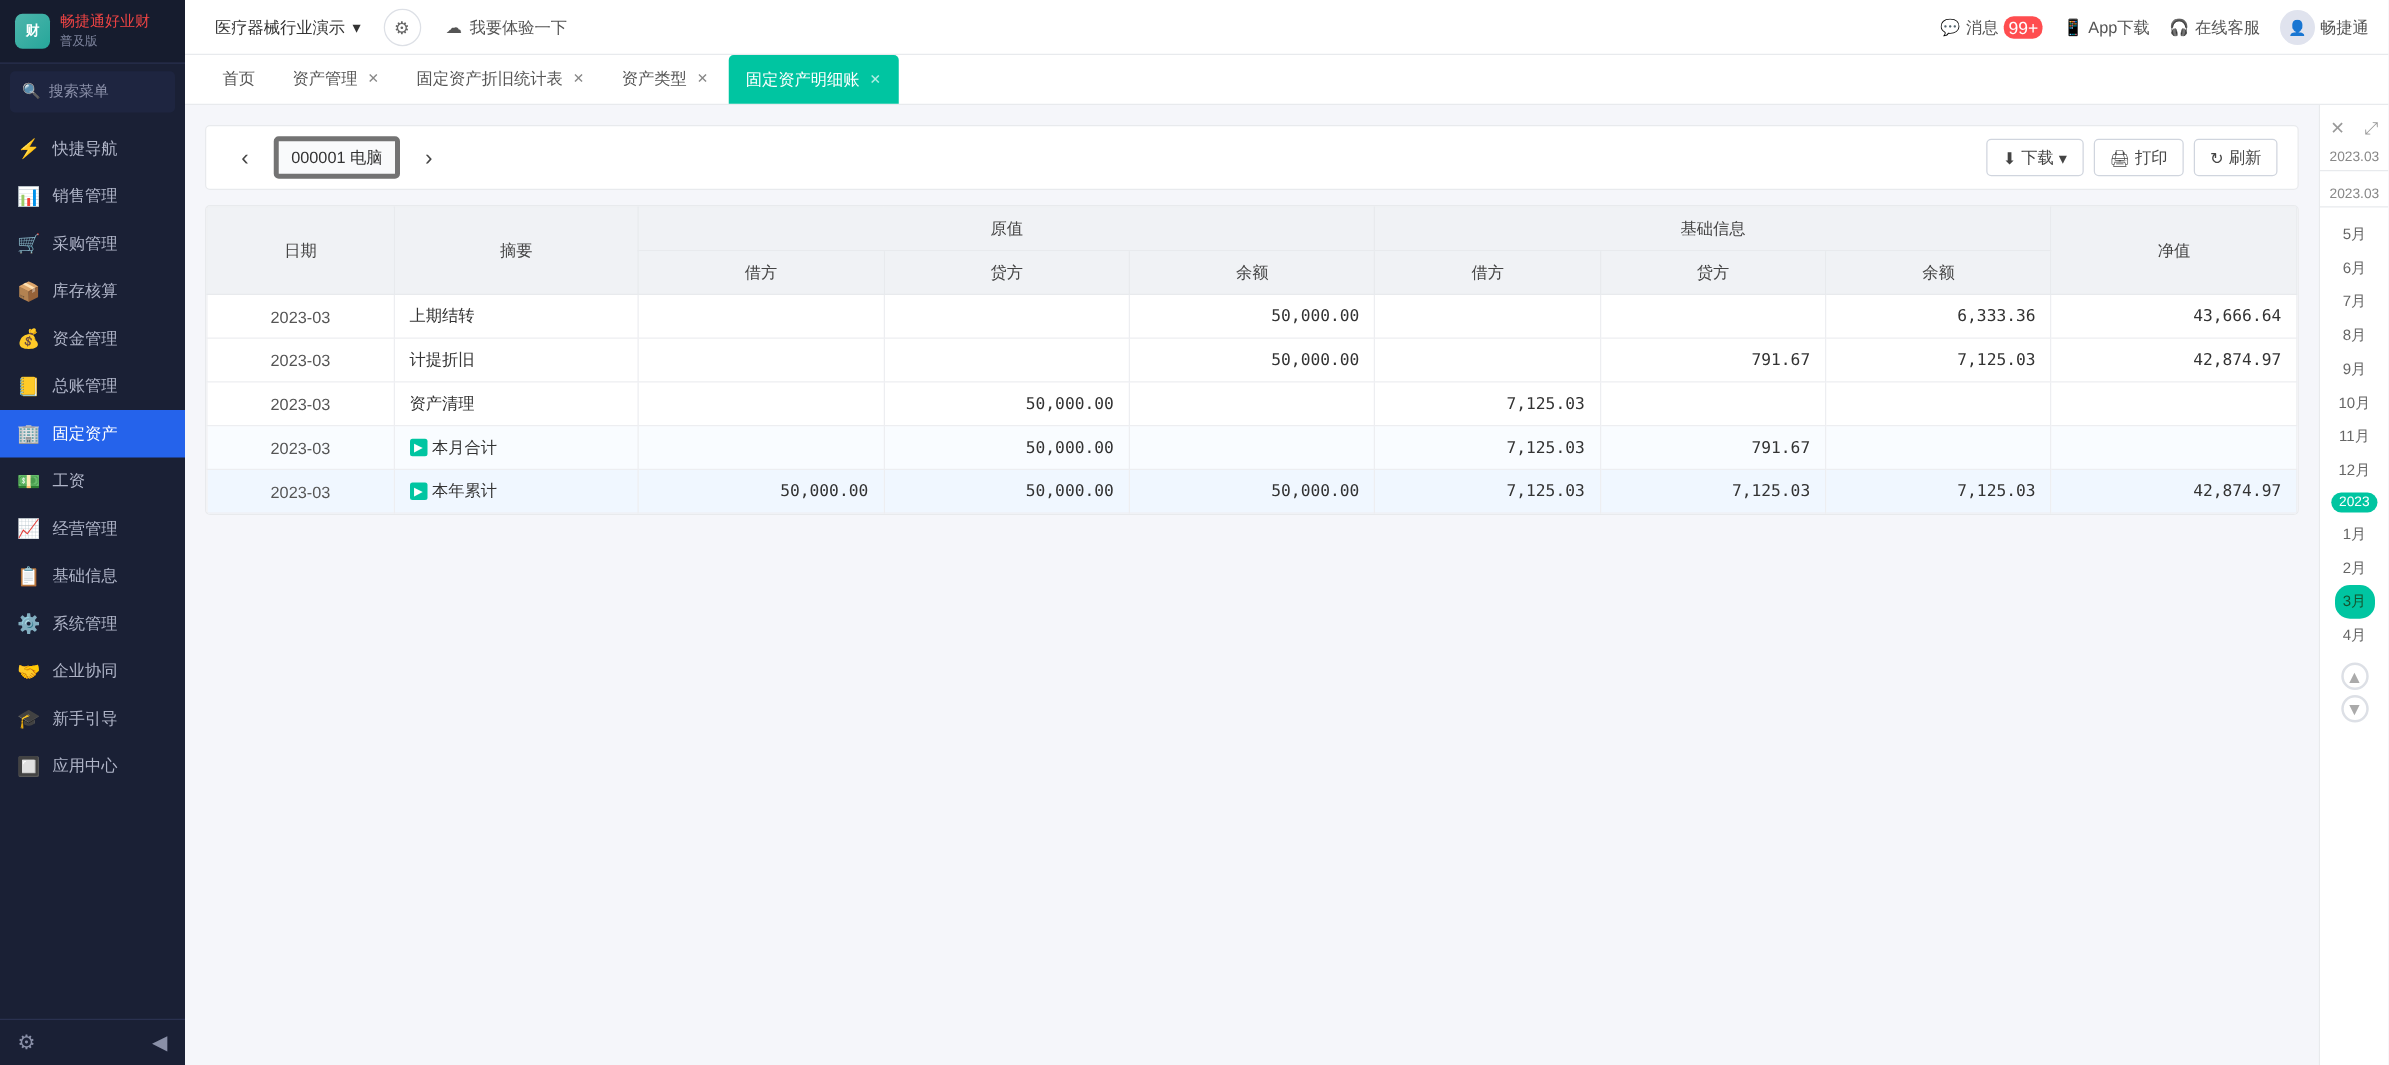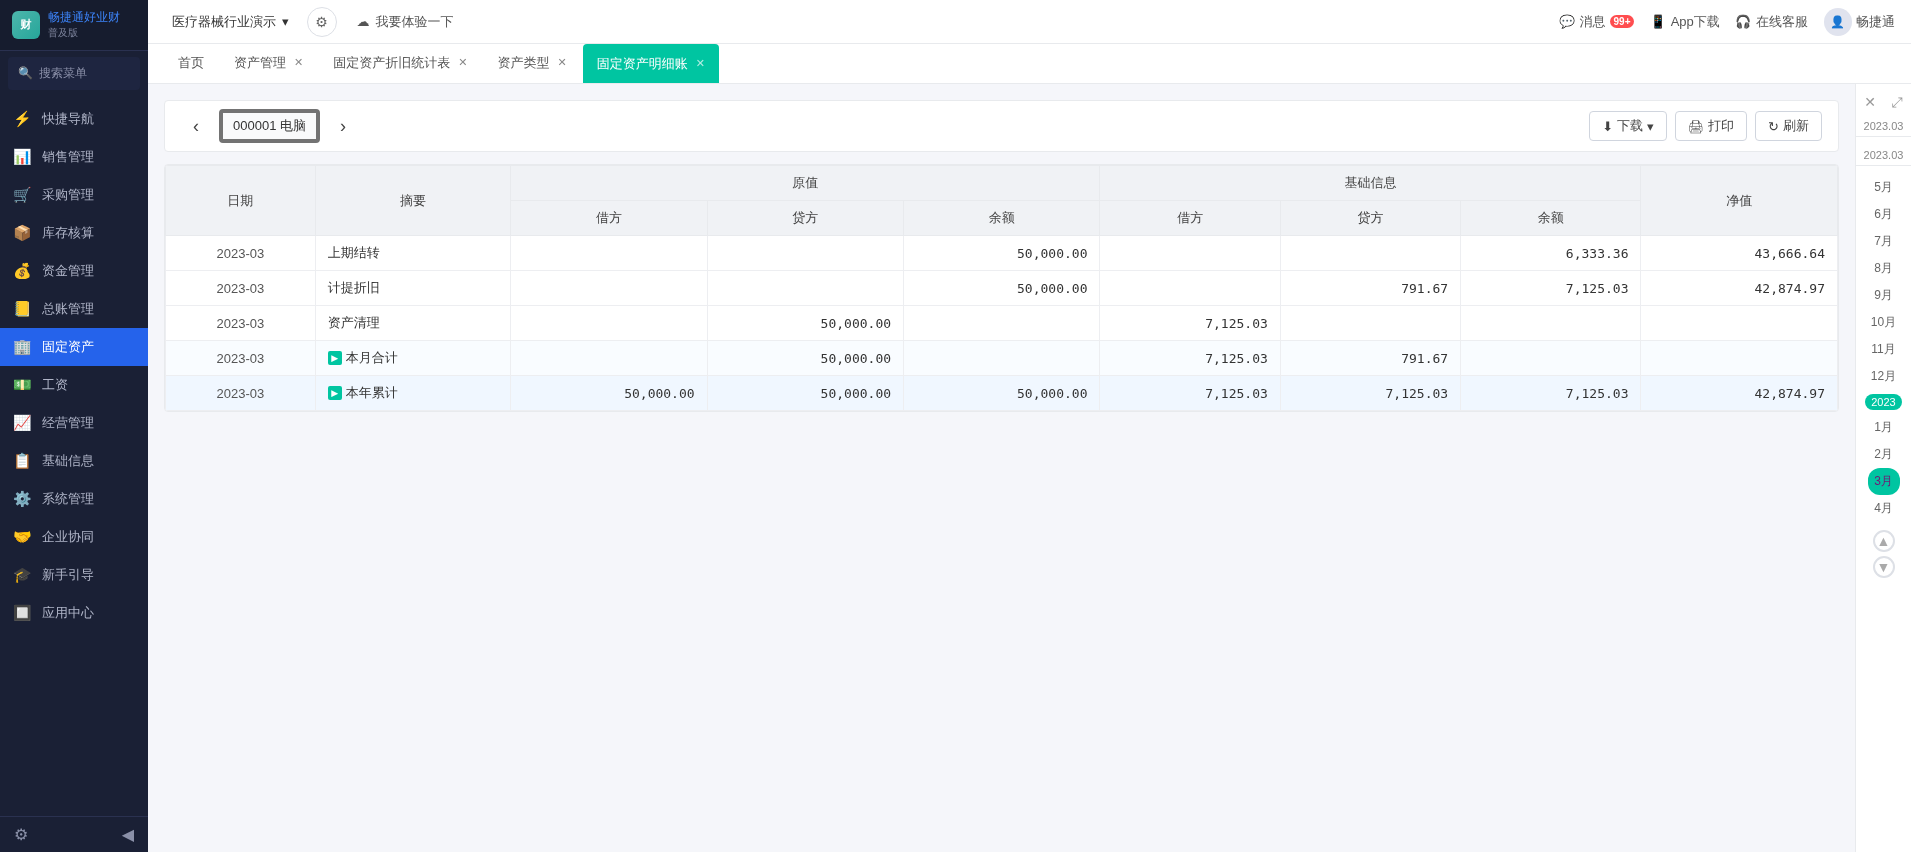--- a/index.html
+++ b/index.html
@@ -23,21 +23,21 @@
       gap: 8px;
       border-bottom: 1px solid #2a3150;
     }
     .sidebar-logo-icon {
       width: 28px; height: 28px;
       background: linear-gradient(135deg, #4db6ac, #26a69a);
       border-radius: 6px;
       display: flex; align-items: center; justify-content: center;
       color: white; font-size: 11px; font-weight: bold;
     }
-    .sidebar-logo-text { font-size: 12px; color: #3b82f6; line-height: 1.3; }
+    .sidebar-logo-text { font-size: 12px; color: #ef4444; line-height: 1.3; }
     .sidebar-logo-sub { font-size: 10px; color: #7a8099; }
     .sidebar-search {
       padding: 8px 10px;
       display: flex; align-items: center; gap: 6px;
       background: #1e2540;
       margin: 6px 8px;
       border-radius: 4px;
       cursor: pointer;
     }
     .sidebar-search span { font-size: 12px; color: #8a8fa8; }
@@ -94,21 +94,21 @@
       display: flex; align-items: center; justify-content: center;
       cursor: pointer; color: #666; font-size: 14px;
     }
     .experience-btn {
       display: flex; align-items: center; gap: 6px;
       font-size: 13px; color: #555; padding: 4px 10px;
       border-radius: 4px; cursor: pointer;
     }
     .top-header-right { display: flex; align-items: center; gap: 16px; }
     .header-action { display: flex; align-items: center; gap: 4px; font-size: 13px; color: #555; cursor: pointer; }
-    .badge { background: #ff4d4f; color: white; font-size: 10px; padding: 1px 4px; border-radius: 8px; font-weight: bold; }
+    .badge { background: #ff4d4f; color: white; font-size: 14px; padding: 1px 4px; border-radius: 8px; }
     .avatar { width: 28px; height: 28px; border-radius: 50%; background: #e0e3ee; display: flex; align-items: center; justify-content: center; font-size: 12px; }
 
     
     .tabs-bar {
       background: #fff;
       display: flex;
       align-items: center;
       padding: 0 16px;
       border-bottom: 1px solid #e8eaed;
       height: 40px;
@@ -241,21 +241,21 @@
       font-size: 12px;
       color: #666;
       padding: 5px 0;
       width: 100%;
       text-align: center;
       cursor: pointer;
       border-radius: 3px;
     }
     .timeline-month.active {
       background: #00c5a1;
-      color: #701a75;
+      color: #14532d;
       border-radius: 12px;
       width: 32px;
       margin: 0 auto;
     }
     .timeline-year-badge {
       background: #00c5a1;
       color: white;
       border-radius: 10px;
       font-size: 11px;
       padding: 2px 6px;

